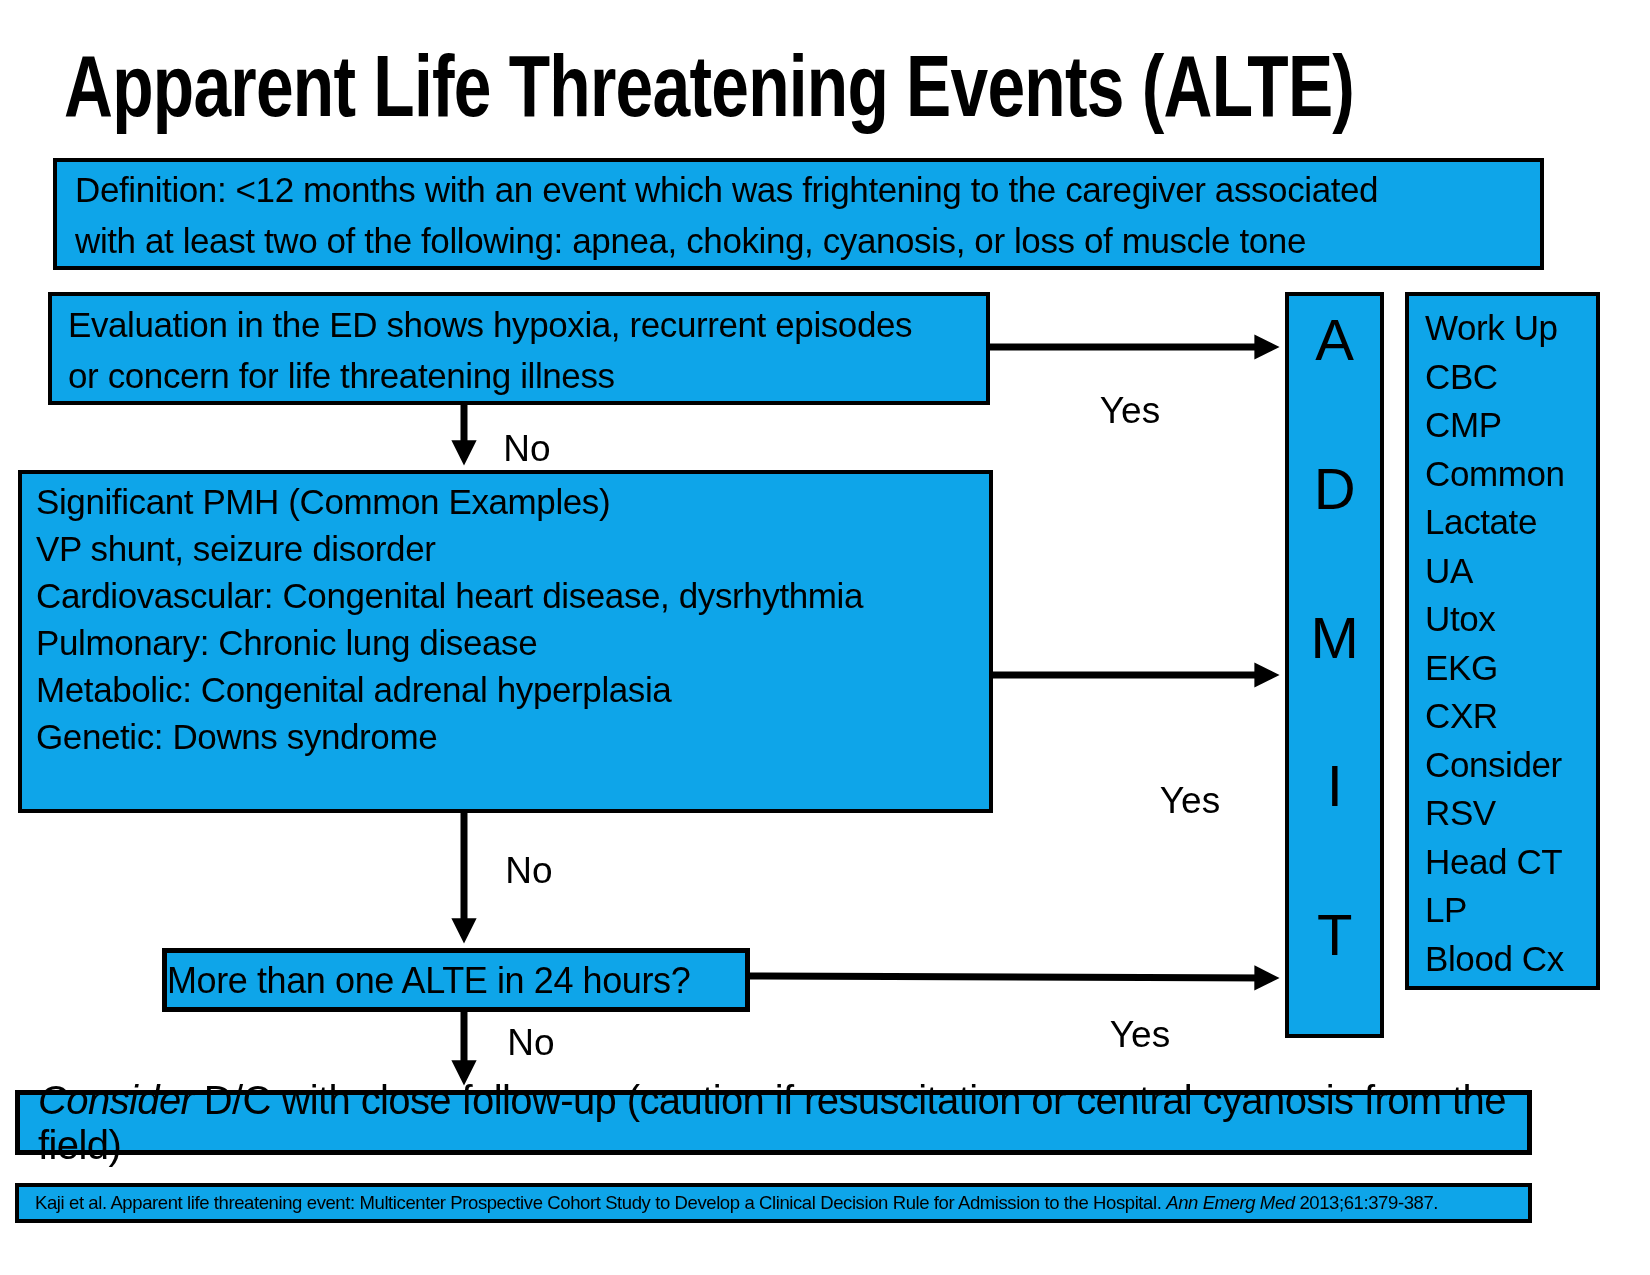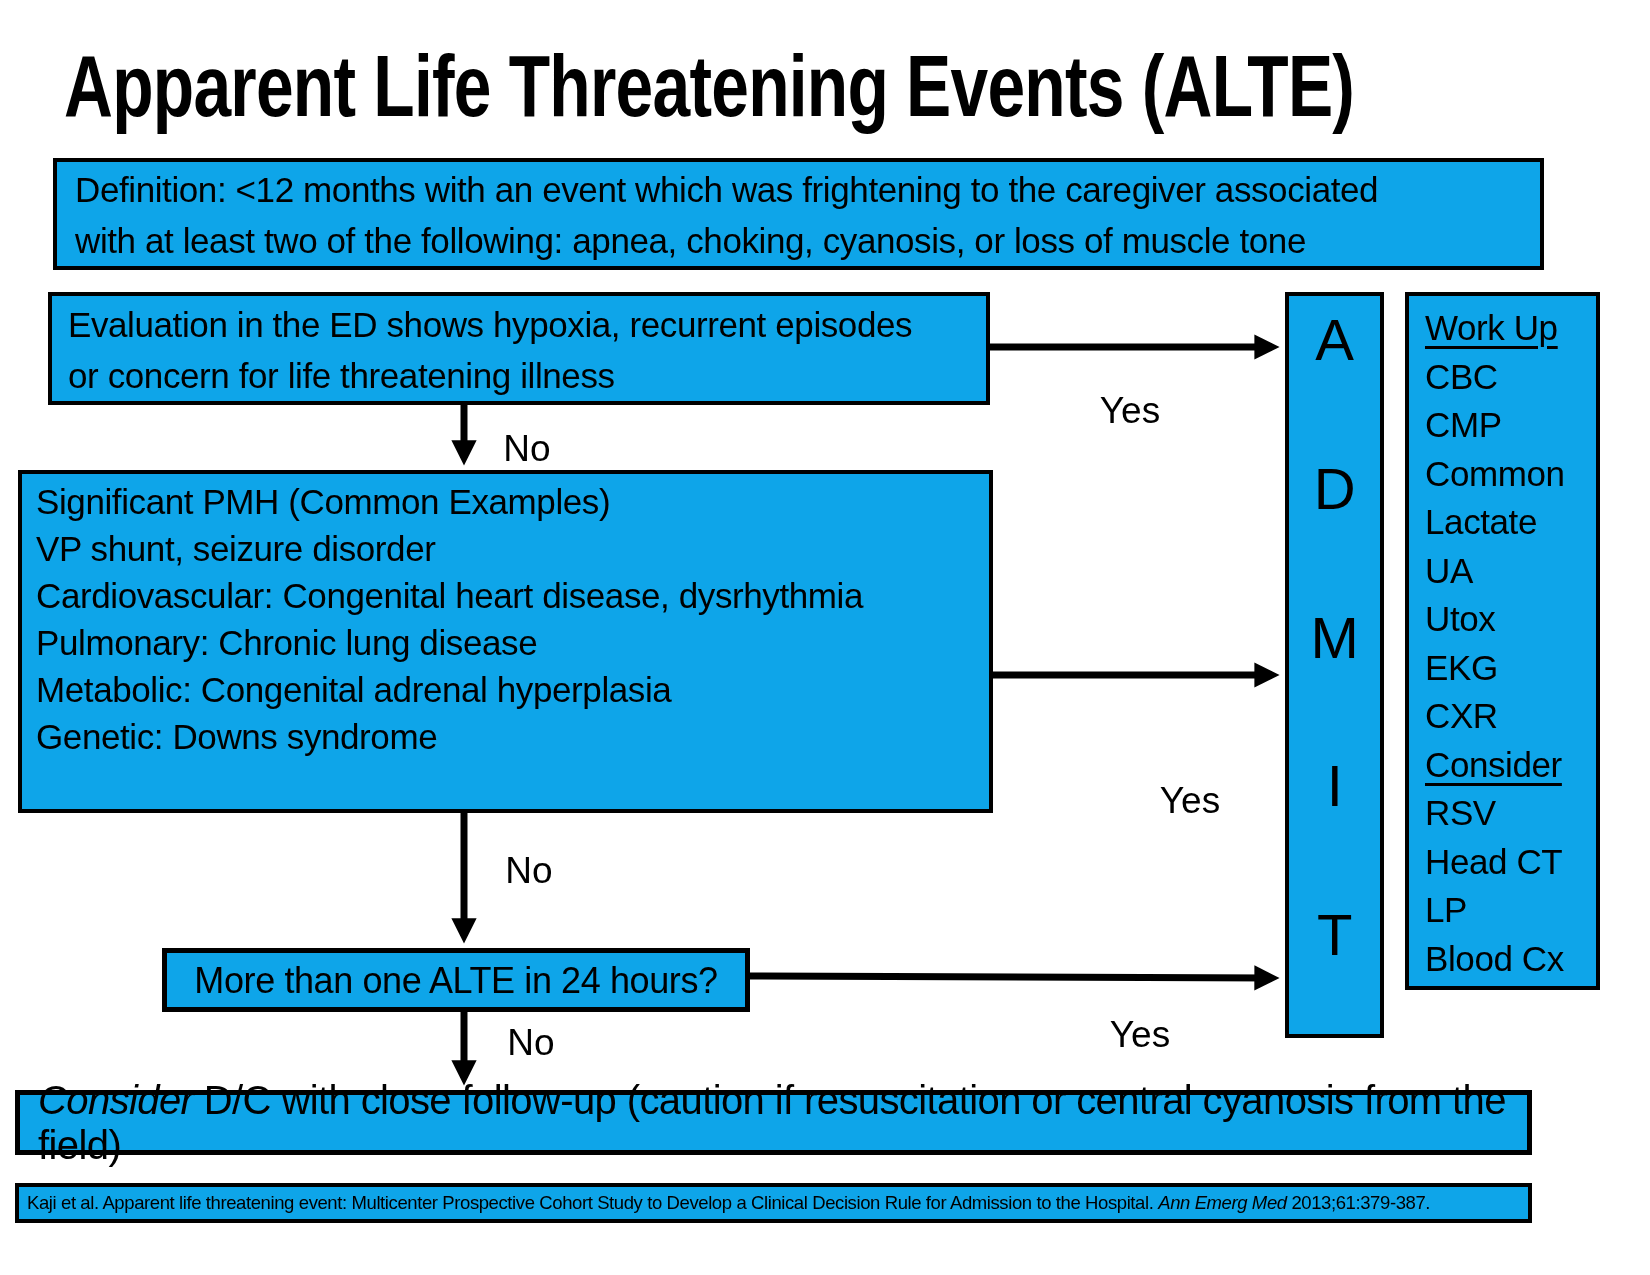--- a/index.html
+++ b/index.html
@@ -13,32 +13,32 @@
     white-space:nowrap; transform:scaleX(0.77); transform-origin:0 0;
   }
   .arrows { position:absolute; left:0; top:0; z-index:0; }
   .box {
     position:absolute; background:#0ea5e9; border:4px solid #000;
     box-sizing:border-box; font-size:35px; letter-spacing:-0.4px; z-index:1;
   }
   .def-box  { left:53px;  top:158px;  width:1491px; height:112px; line-height:51px; padding:2px 0 0 18px; }
   .eval-box { left:48px;  top:292px;  width:942px;  height:113px; line-height:51px; padding:3px 0 0 16px; }
   .pmh-box  { left:18px;  top:470px;  width:975px;  height:343px; line-height:47px; padding:4px 0 8px 14px; }
-  .alte-box { left:162px; top:948px;  width:588px;  height:64px;  line-height:55px; font-size:36px; text-align:center; border-width:5px; }
+  .alte-box { left:162px; top:948px;  width:588px;  height:64px;  line-height:55px; font-size:36px; text-align:left; border-width:5px; }
   .dc-box   { left:15px;  top:1090px; width:1517px; height:65px;  font-size:40px; letter-spacing:-0.6px;
               display:flex; align-items:center; padding-left:18px; border-width:5px; }
   .cite-box { left:15px;  top:1183px; width:1517px; height:40px;  font-size:18.5px; letter-spacing:-0.4px;
-              display:flex; align-items:center; padding-left:8px; }
+              display:flex; align-items:center; padding-left:16px; }
   .admit-box {
     left:1285px; top:292px; width:99px; height:746px; font-size:58px;
     display:flex; flex-direction:column; justify-content:space-between; align-items:center;
     padding:10px 0 66px;
   }
   .workup-box { left:1405px; top:292px; width:195px; height:698px; line-height:48.5px; padding:8px 0 0 16px; }
-  .underline { text-decoration:underline; text-decoration-thickness:3px; text-underline-offset:6px; }
+  .underline { text-decoration-thickness:3px; text-underline-offset:6px; }
   .it { font-style:italic; }
   .lbl { position:absolute; font-size:37px; line-height:42px; z-index:1; width:90px; text-align:center; }
   .y1 { left:1085px; top:390px; }
   .y2 { left:1145px; top:780px; }
   .y3 { left:1095px; top:1014px; }
   .n1 { left:482px;  top:428px; }
   .n2 { left:484px;  top:850px; }
   .n3 { left:486px;  top:1022px; }
 </style>
 </head>

